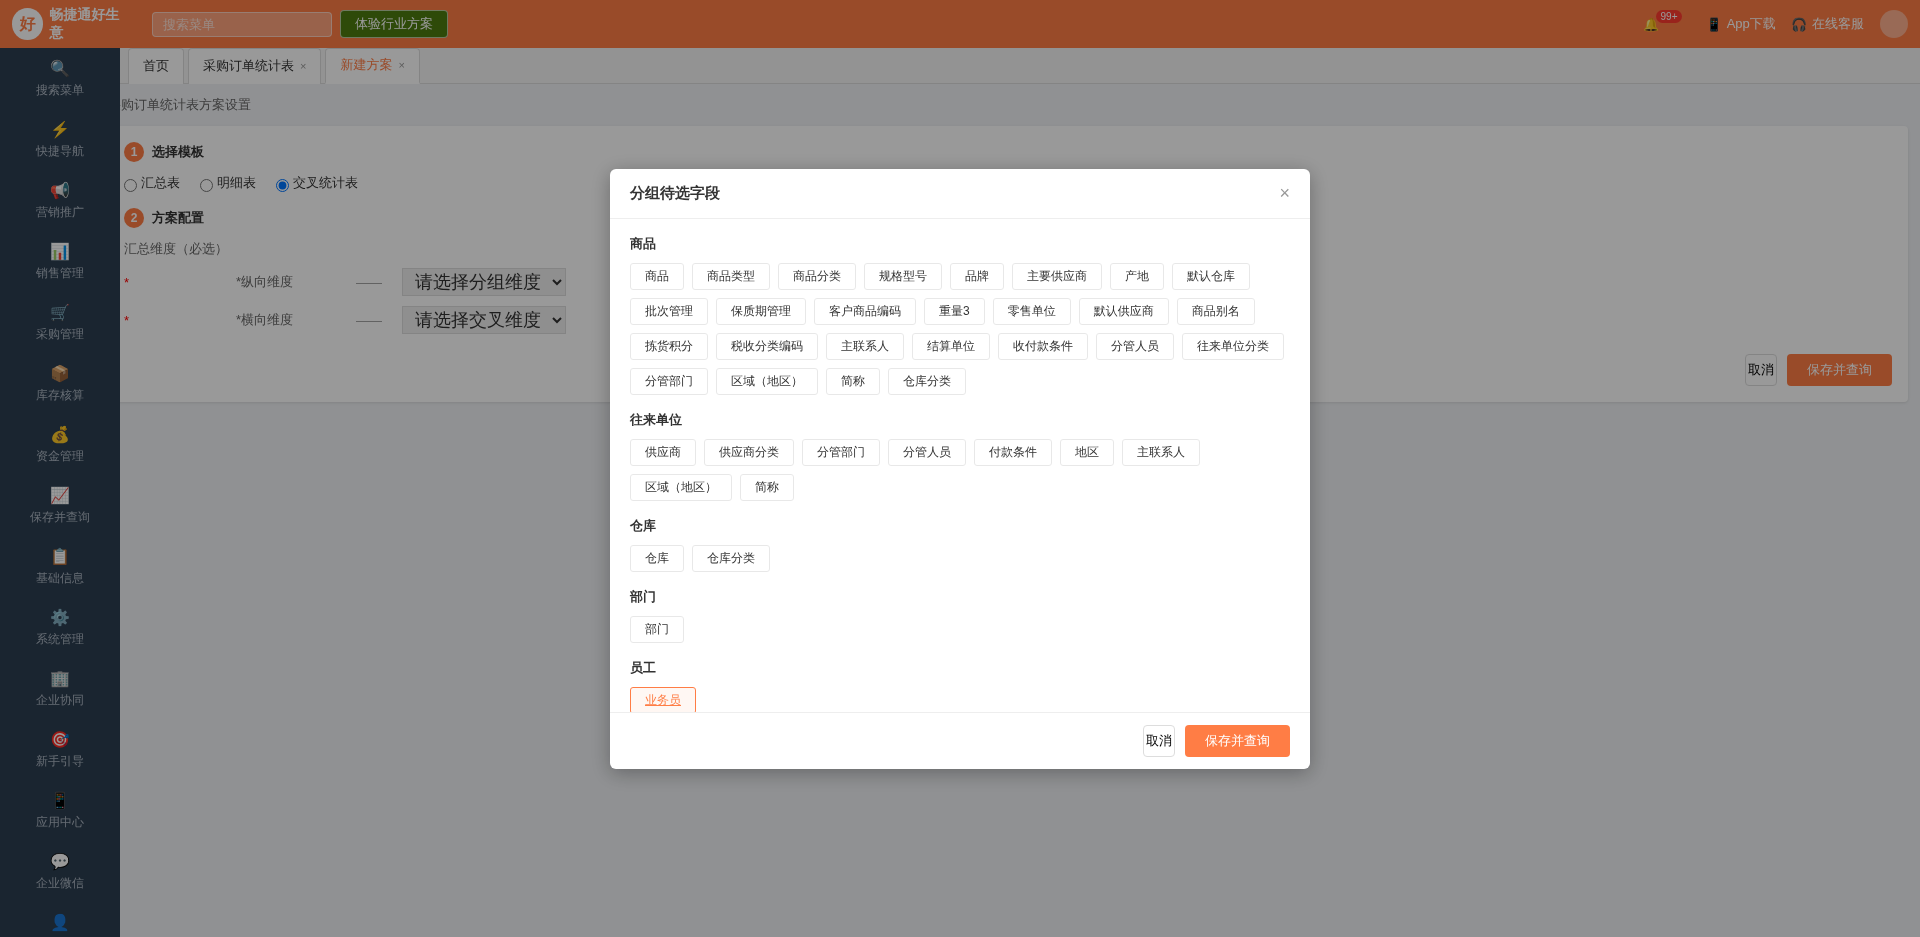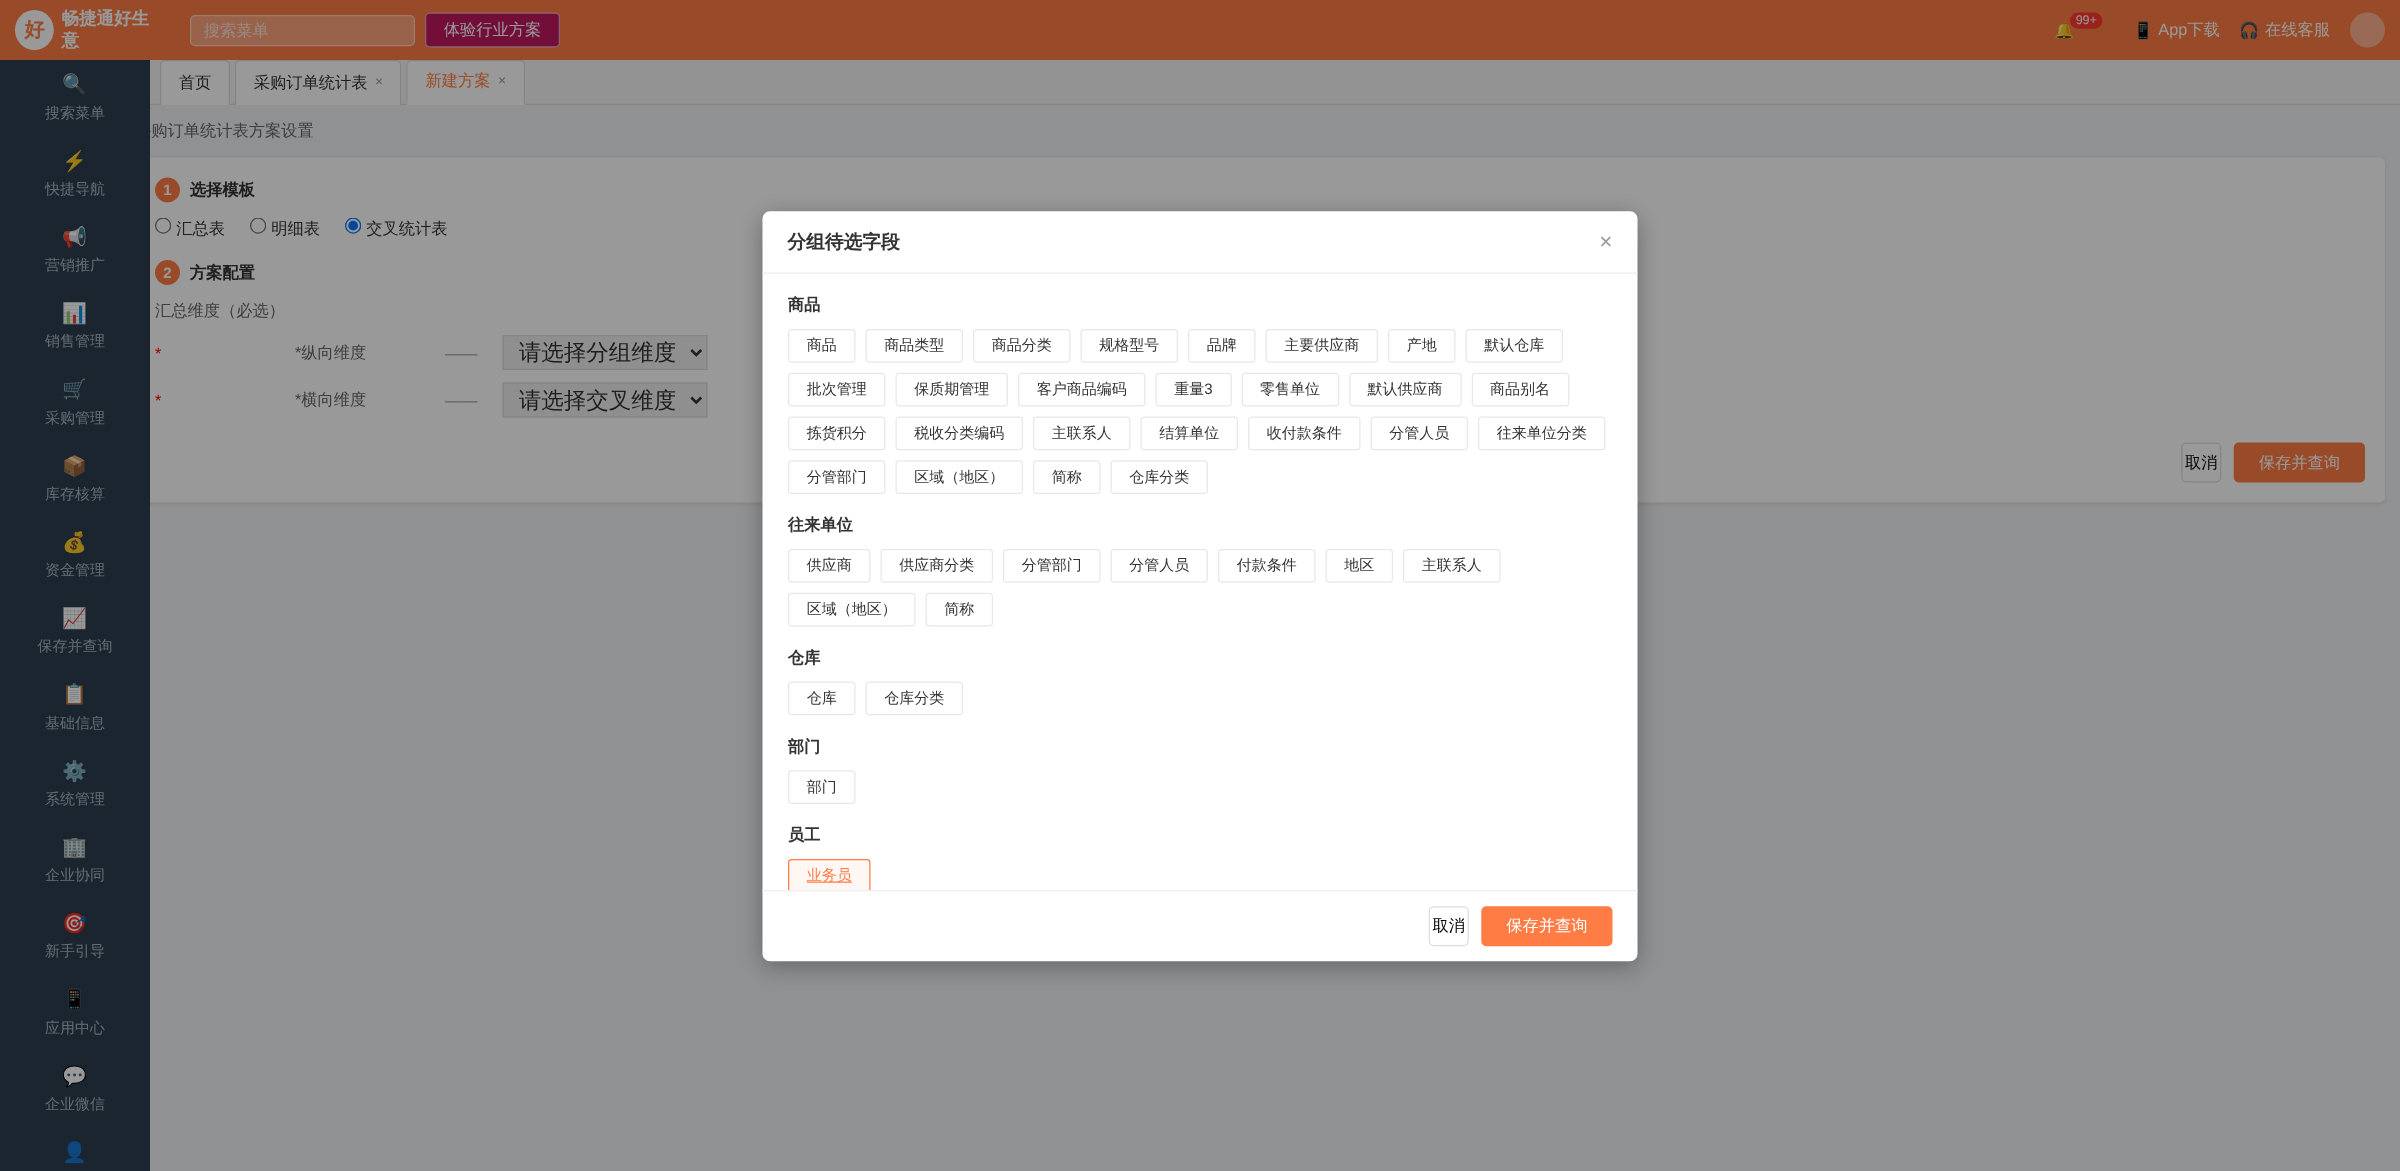--- a/index.html
+++ b/index.html
@@ -44,21 +44,21 @@
       background: rgba(255,255,255,0.3);
       border: 1px solid rgba(255,255,255,0.5);
       border-radius: 4px;
       padding: 4px 10px;
       color: white;
       width: 180px;
       font-size: 13px;
     }
     .search-box::placeholder { color: rgba(255,255,255,0.7); }
     .header-btn-exp {
-      background: #be185d;
+      background: #4d7c0f;
       border: 1px solid rgba(255,255,255,0.6);
       color: white;
       padding: 4px 14px;
       border-radius: 4px;
       cursor: pointer;
       font-size: 13px;
     }
     .header-right {
       display: flex;
       align-items: center;
@@ -290,21 +290,21 @@
       font-weight: bold;
     }
     .step-label { font-size: 13px; font-weight: 600; color: #333; }
     .radio-group {
       display: flex;
       gap: 20px;
       margin-bottom: 12px;
     }
     .radio-item {
       display: flex;
-      align-items: flex-start;
+      align-items: flex-end;
       gap: 4px;
       font-size: 13px;
       color: #333;
       cursor: pointer;
     }
 
     .form-row {
       display: flex;
       align-items: center;
       margin-bottom: 10px;

